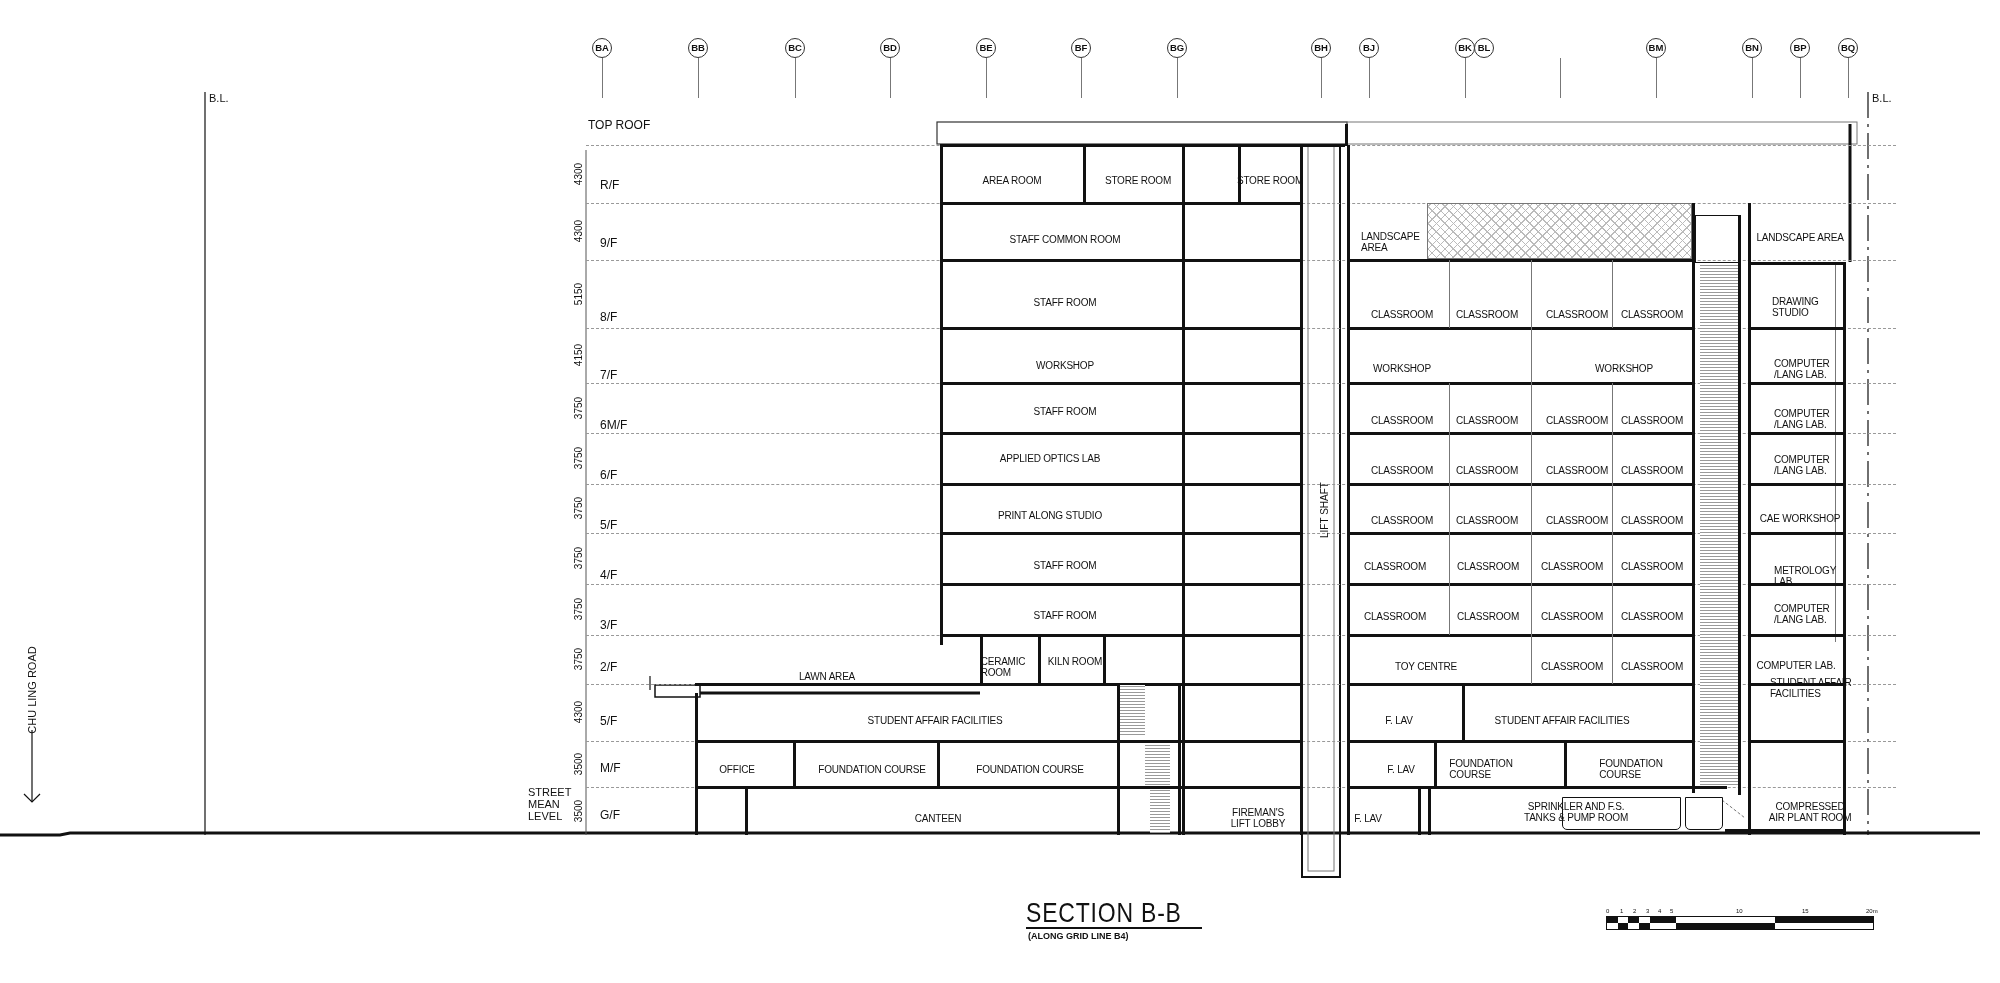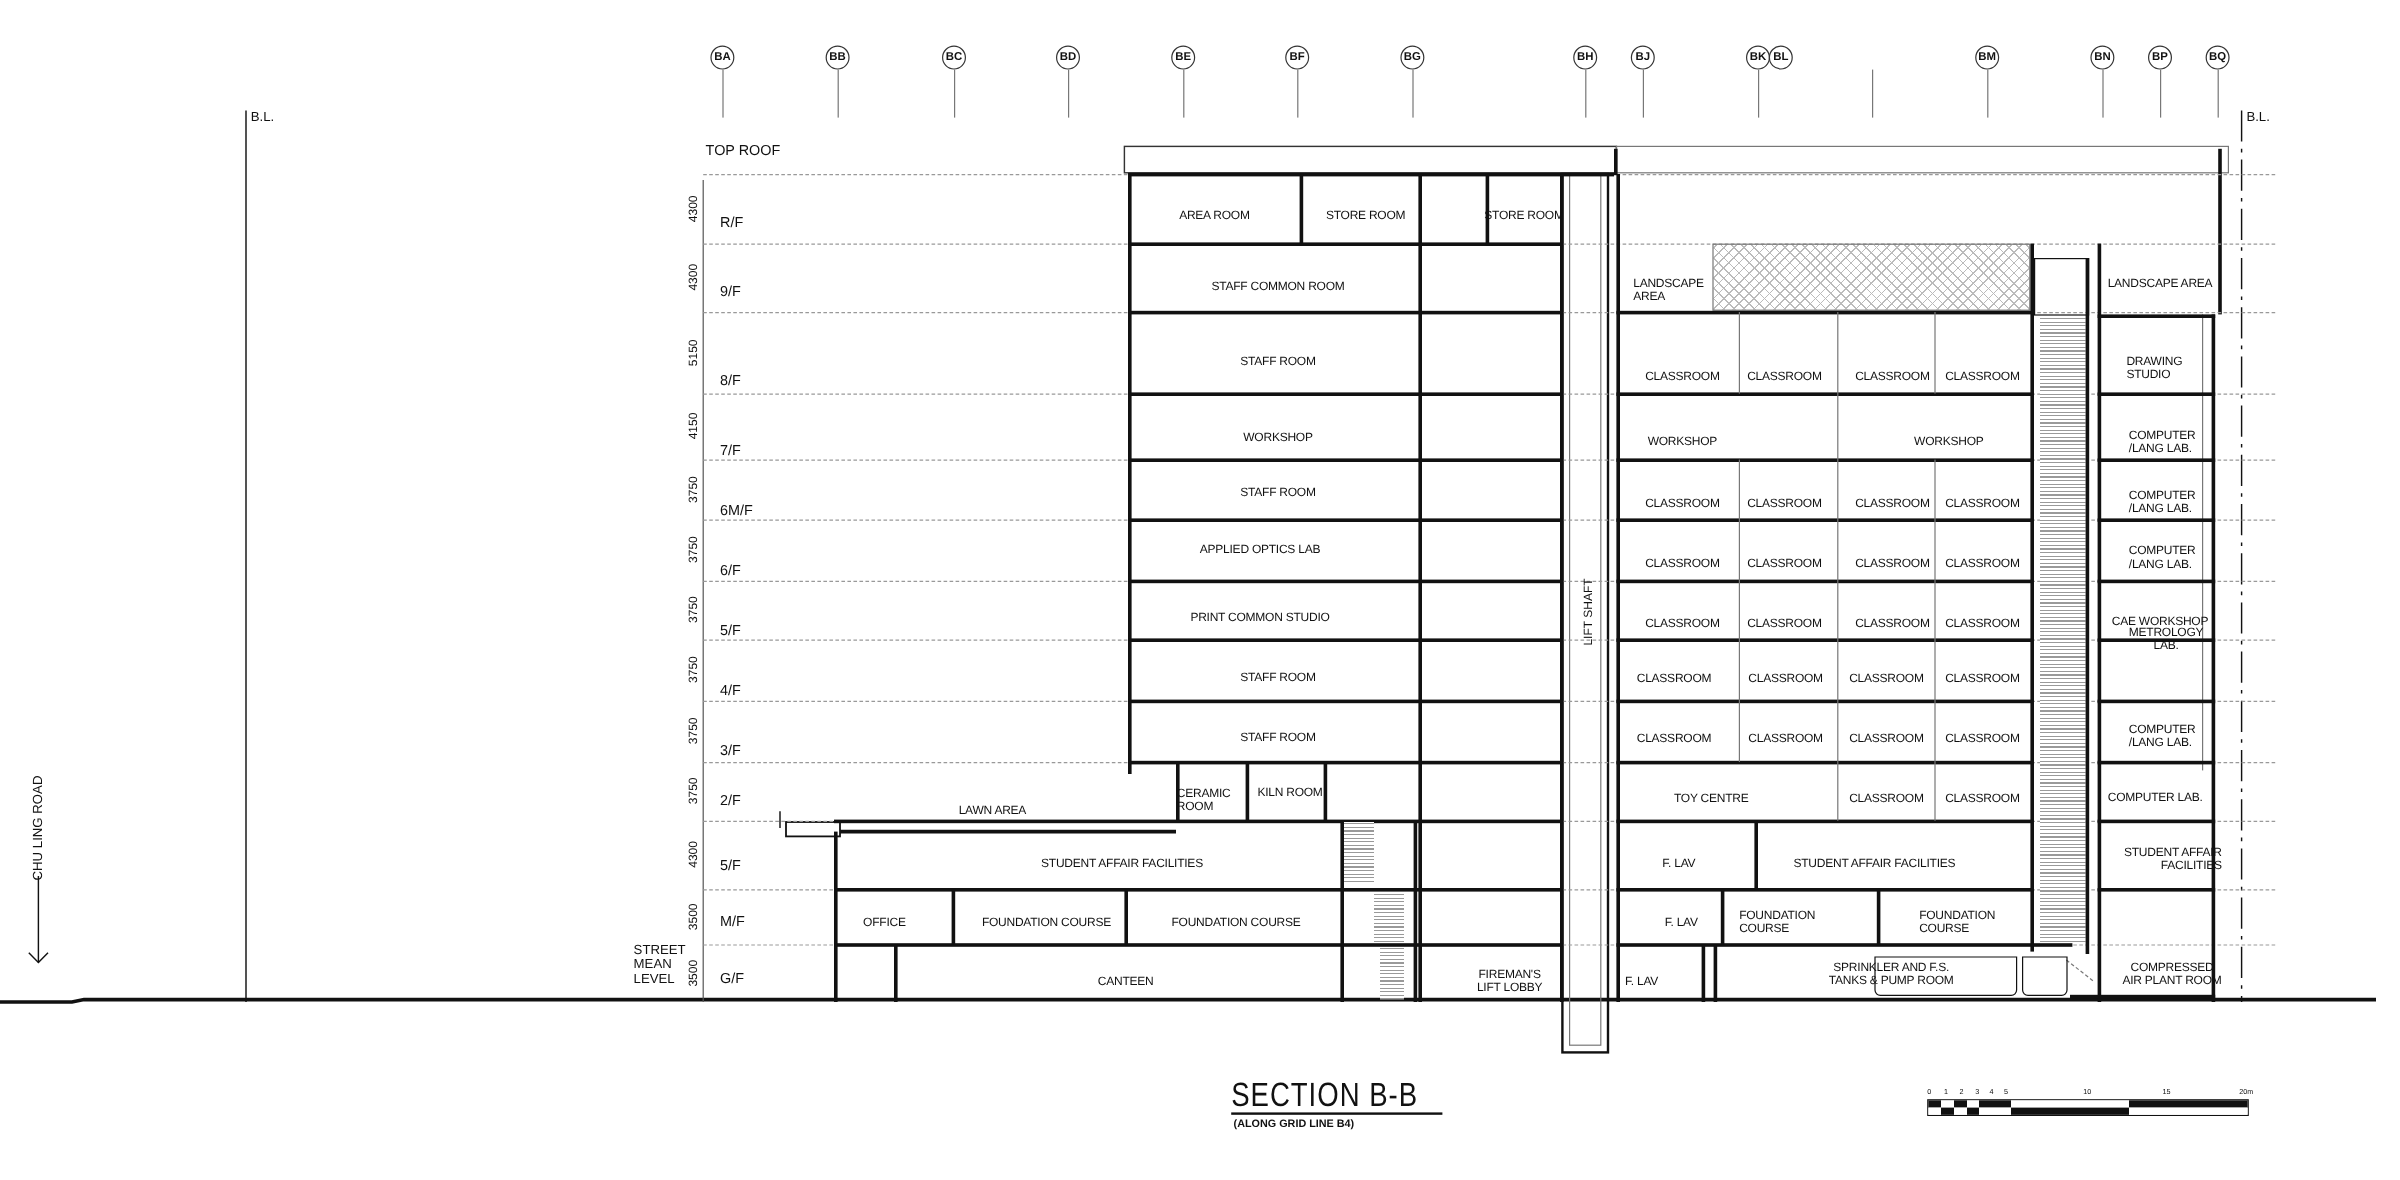--- a/index.html
+++ b/index.html
@@ -180,21 +180,21 @@
 </div>
 
 <div class="lbl" style="left:1012px;top:180px">AREA ROOM</div>
 <div class="lbl" style="left:1138px;top:180px">STORE ROOM</div>
 <div class="lbl" style="left:1270px;top:180px">STORE ROOM</div>
 <div class="lbl" style="left:1065px;top:239px">STAFF COMMON ROOM</div>
 <div class="lbl" style="left:1065px;top:302px">STAFF ROOM</div>
 <div class="lbl" style="left:1065px;top:365px">WORKSHOP</div>
 <div class="lbl" style="left:1065px;top:411px">STAFF ROOM</div>
 <div class="lbl" style="left:1050px;top:458px">APPLIED OPTICS LAB</div>
-<div class="lbl" style="left:1050px;top:515px">PRINT COMMON STUDIO</div>
+<div class="lbl" style="left:1050px;top:515px">PRINT ALONG STUDIO</div>
 <div class="lbl" style="left:1065px;top:565px">STAFF ROOM</div>
 <div class="lbl" style="left:1065px;top:615px">STAFF ROOM</div>
 <div class="lbl" style="left:1003px;top:667px;text-align:left">CERAMIC
 ROOM</div>
 <div class="lbl" style="left:1075px;top:661px">KILN ROOM</div>
 <div class="lbl" style="left:827px;top:676px">LAWN AREA</div>
 <div class="lbl" style="left:935px;top:720px">STUDENT AFFAIR FACILITIES</div>
 <div class="lbl" style="left:737px;top:769px">OFFICE</div>
 <div class="lbl" style="left:872px;top:769px">FOUNDATION COURSE</div>
 <div class="lbl" style="left:1030px;top:769px">FOUNDATION COURSE</div>
@@ -301,26 +301,26 @@
 <div class="lbl" style="left:1800px;top:237px">LANDSCAPE AREA</div>
 <div class="lbl" style="left:1772px;top:307px;text-align:left;transform:translate(0,-50%)">DRAWING
 STUDIO</div>
 <div class="lbl" style="left:1774px;top:369px;text-align:left;transform:translate(0,-50%)">COMPUTER
 /LANG LAB.</div>
 <div class="lbl" style="left:1774px;top:419px;text-align:left;transform:translate(0,-50%)">COMPUTER
 /LANG LAB.</div>
 <div class="lbl" style="left:1774px;top:465px;text-align:left;transform:translate(0,-50%)">COMPUTER
 /LANG LAB.</div>
 <div class="lbl" style="left:1800px;top:518px">CAE WORKSHOP</div>
-<div class="lbl" style="left:1774px;top:533px;text-align:center;transform:translate(0,-50%)">METROLOGY
+<div class="lbl" style="left:1774px;top:576px;text-align:left;transform:translate(0,-50%)">METROLOGY
 LAB.</div>
 <div class="lbl" style="left:1774px;top:614px;text-align:left;transform:translate(0,-50%)">COMPUTER
 /LANG LAB.</div>
 <div class="lbl" style="left:1796px;top:665px">COMPUTER LAB.</div>
-<div class="lbl" style="left:1770px;top:716px;text-align:right;transform:translate(0,-50%)">STUDENT AFFAIR
+<div class="lbl" style="left:1770px;top:688px;text-align:left;transform:translate(0,-50%)">STUDENT AFFAIR
 FACILITIES</div>
 <div class="lbl" style="left:1810px;top:812px">COMPRESSED
 AIR PLANT ROOM</div>
 
 <div class="abs" style="left:1026px;top:898px;font-size:28px;letter-spacing:1px;line-height:30px;font-family:'Liberation Sans',sans-serif;font-weight:normal;transform:scaleX(0.82);transform-origin:left">SECTION B-B</div>
 <div class="abs" style="left:1026px;top:927px;width:176px;height:2px;background:#111"></div>
 <div class="abs" style="left:1028px;top:931px;font-size:9px;font-weight:bold">(ALONG GRID LINE B4)</div>
 
 <div>
   <div class="abs" style="left:1606px;top:916px;width:268px;height:14px;border:1px solid #111;box-sizing:border-box;display:flex;flex-direction:column">

